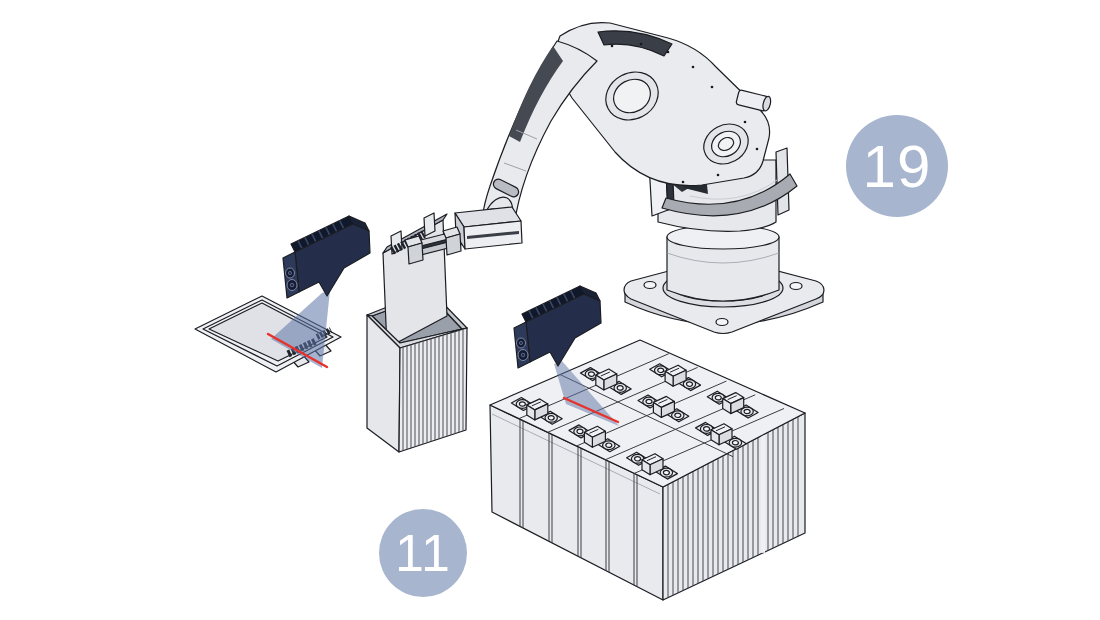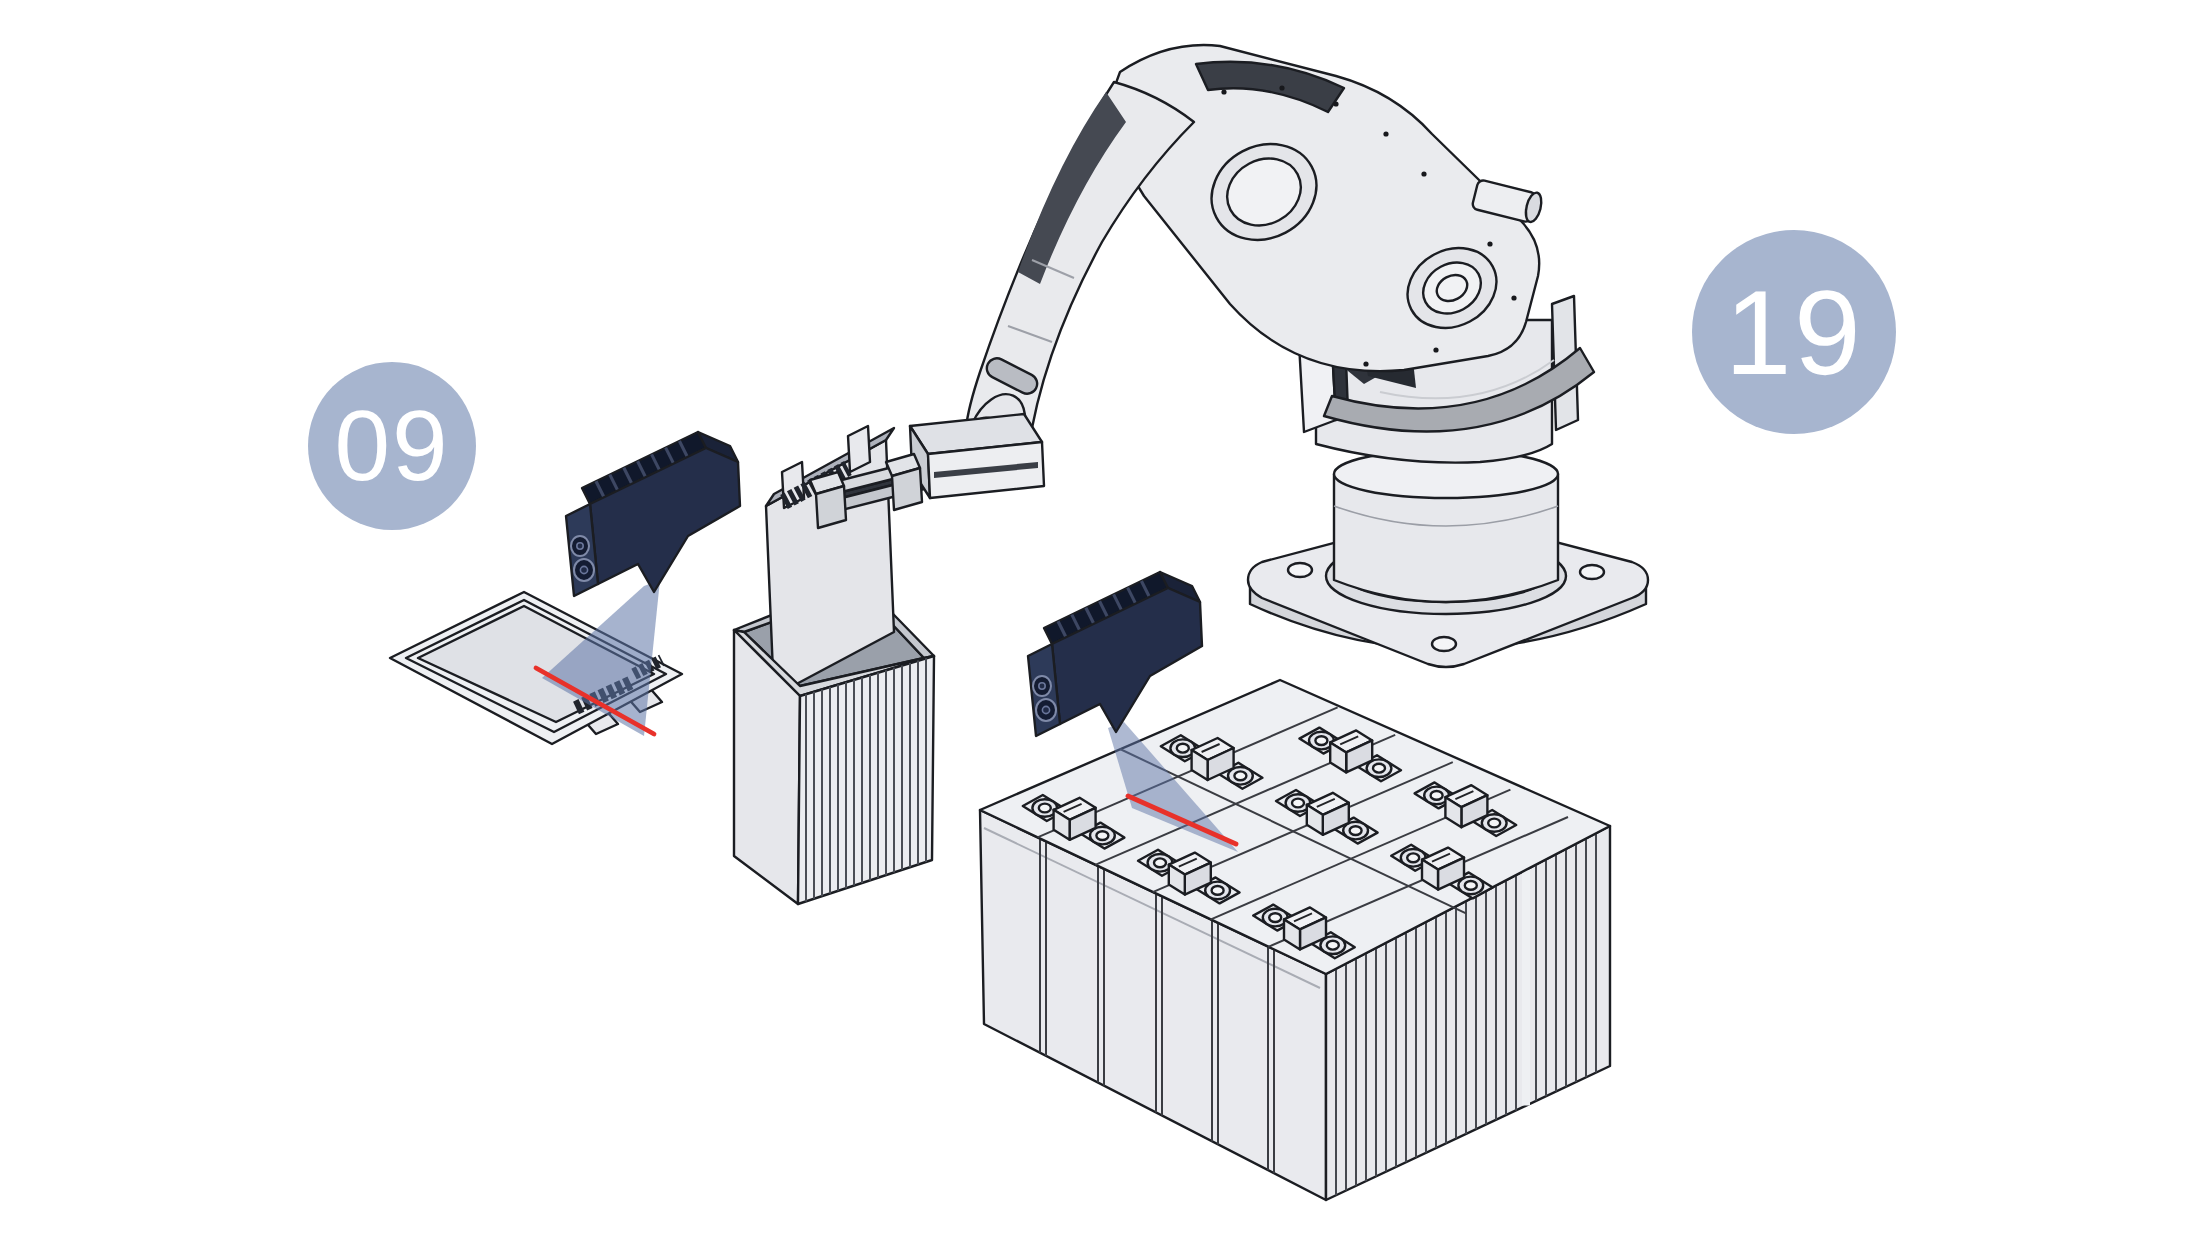--- a/index.html
+++ b/index.html
@@ -291,19 +291,19 @@
 
   <polygon points="322,293 330,290 322,368 271,339" fill="var(--scan-beam,#5d74a5)" opacity="0.55"></polygon>
   <line x1="268" y1="334" x2="327" y2="367" stroke="var(--laser-line,#e8312a)" stroke-width="2.4" stroke-linecap="round"></line>
   <use href="#scanner-shape"></use>
 
   <polygon points="554,364 562,361 619,426 566,404" fill="var(--scan-beam,#5d74a5)" opacity="0.5"></polygon>
   <line x1="564" y1="398" x2="618" y2="422" stroke="var(--laser-line,#e8312a)" stroke-width="2.4" stroke-linecap="round"></line>
   <use href="#scanner-shape" transform="translate(231,70)"></use>
 </svg>
 
-  <div class="callout" id="callout-09">
-    <span>09</span>
-  </div>
   <div class="callout" id="callout-10">
     <span>19</span>
   </div>
+  <div class="callout" id="callout-11">
+    <span>11</span>
+  </div>
 </div>
 
 </body></html>

